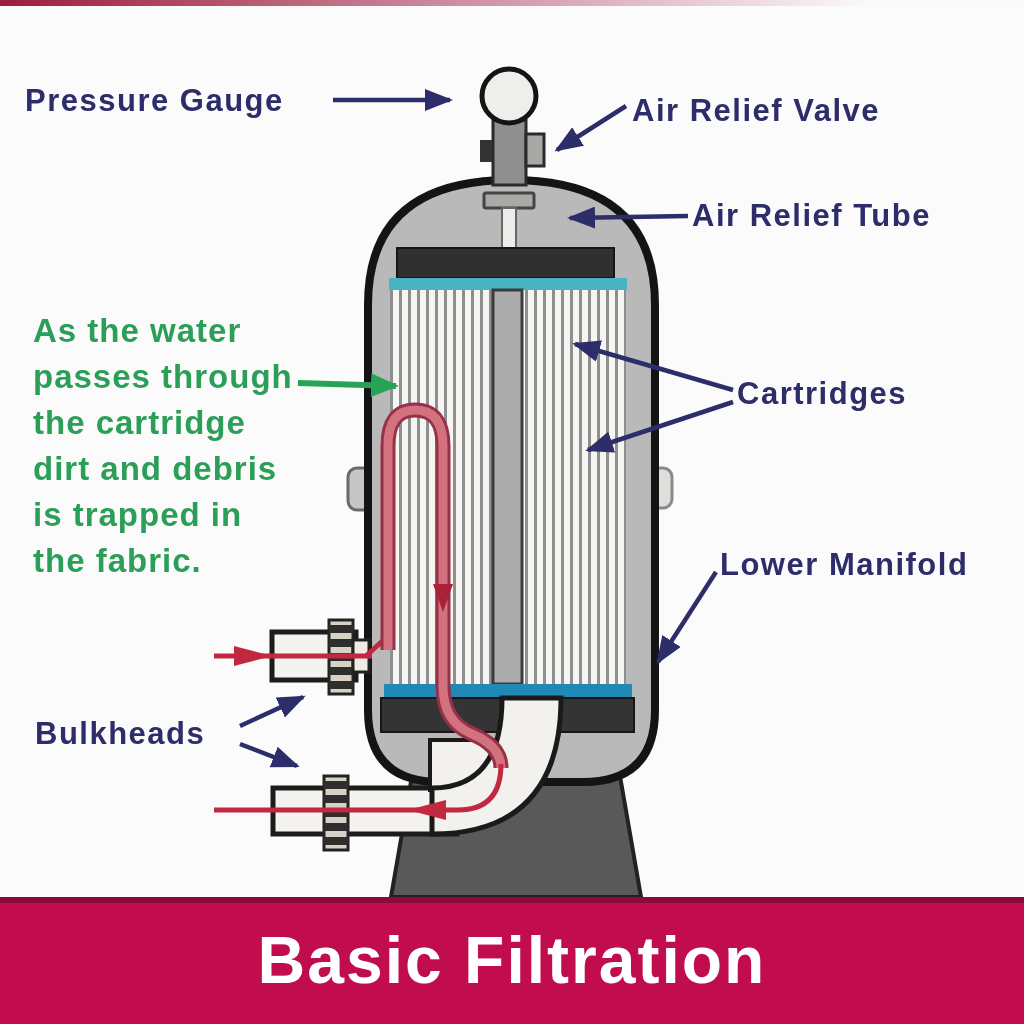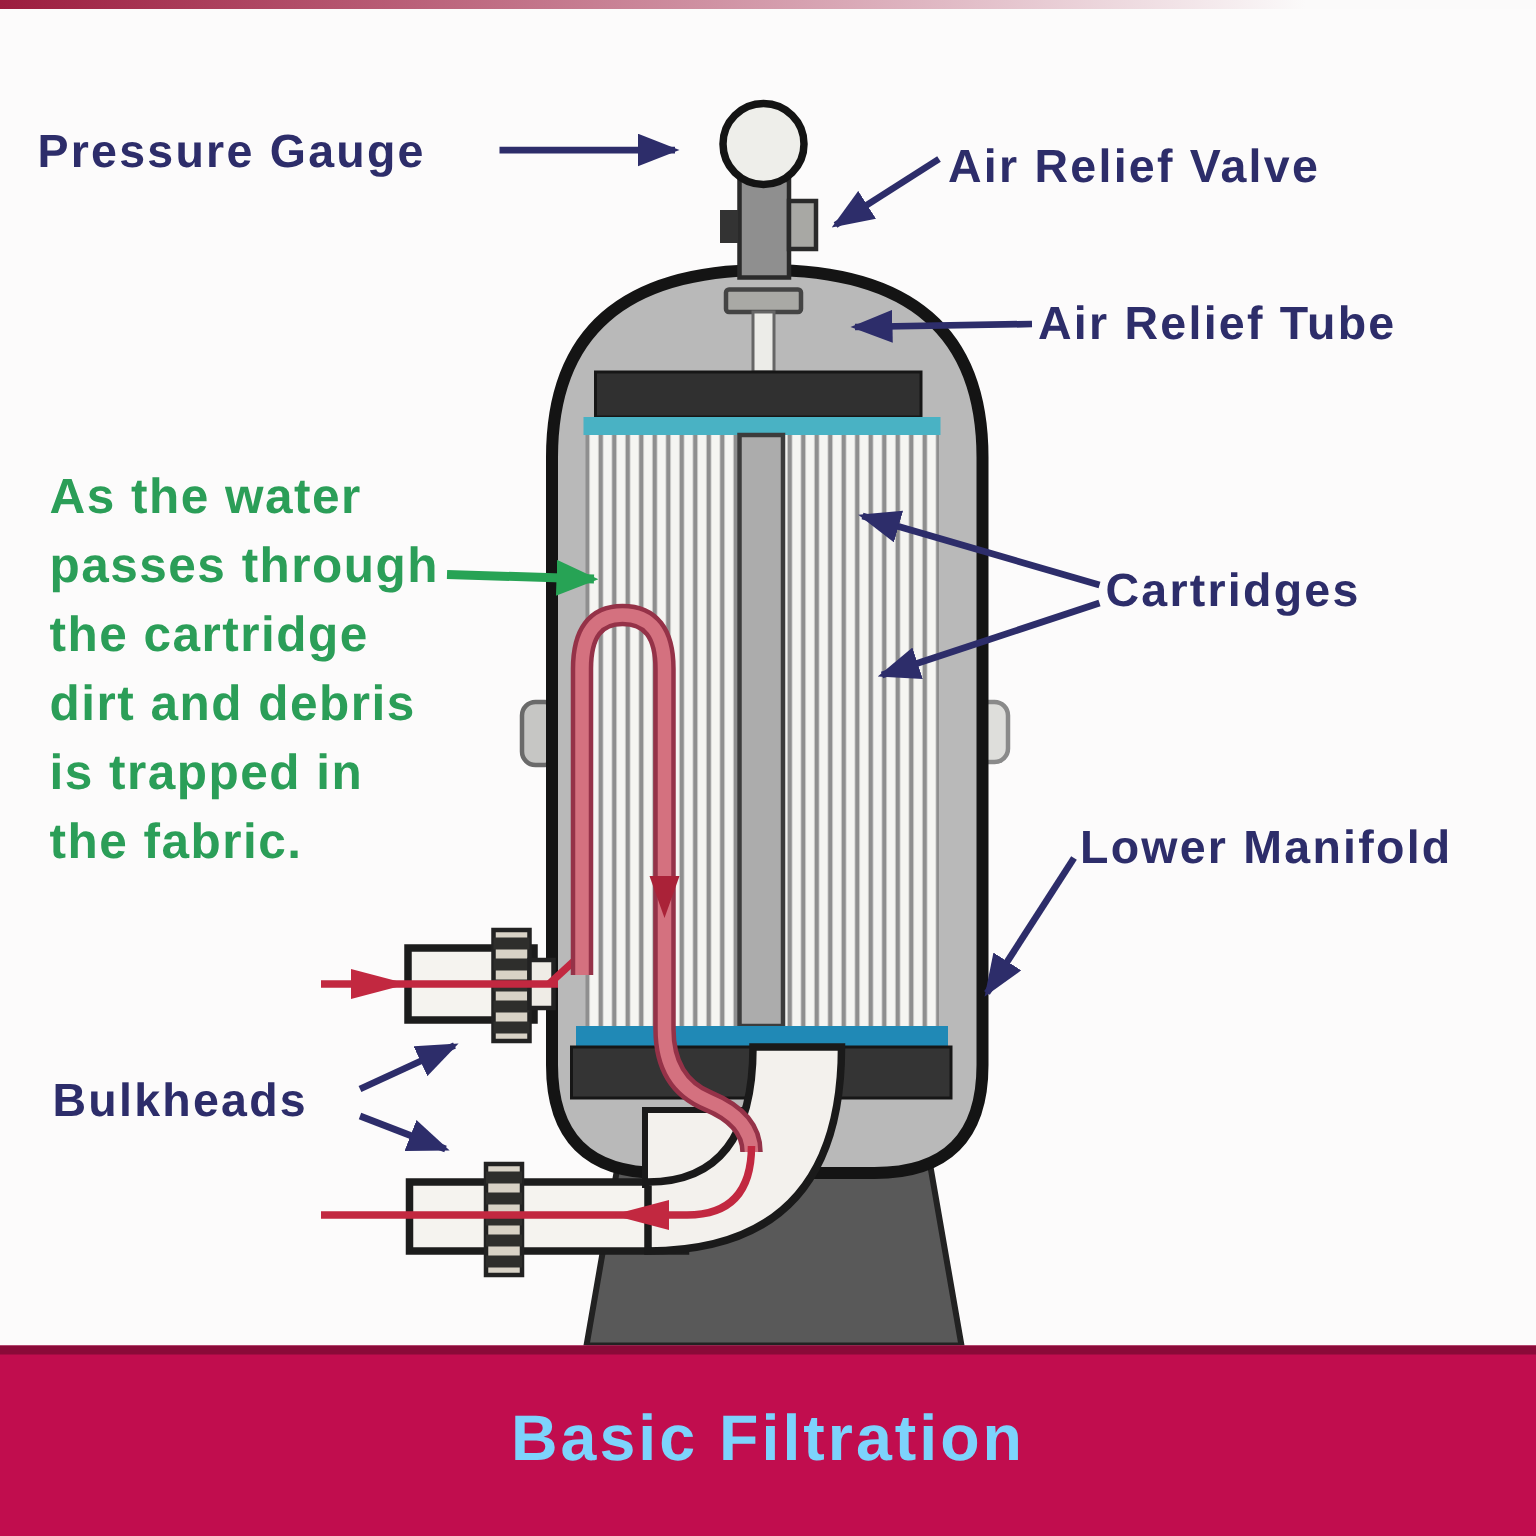--- a/index.html
+++ b/index.html
@@ -21,21 +21,21 @@
     font-family:"Liberation Sans", sans-serif;
     font-weight:bold;font-size:33px;letter-spacing:1px;fill:#2b9e58;
   }
   .banner{
     position:absolute;left:0;top:897px;width:1024px;height:127px;
     background:#c10d4e;border-top:6px solid #8a0a38;
     display:flex;align-items:center;justify-content:center;
     box-sizing:border-box;
   }
   .banner-title{
-    color:#7dd3fc;font-weight:bold;font-size:43px;letter-spacing:2px;
+    color:#ffffff;font-weight:bold;font-size:66px;letter-spacing:2px;
     font-family:"Liberation Sans", sans-serif;
     margin-top:-8px;
   }
 </style>
 </head>
 <body>
 
 <div class="canvas">
   <div class="top-strip"></div>
 

